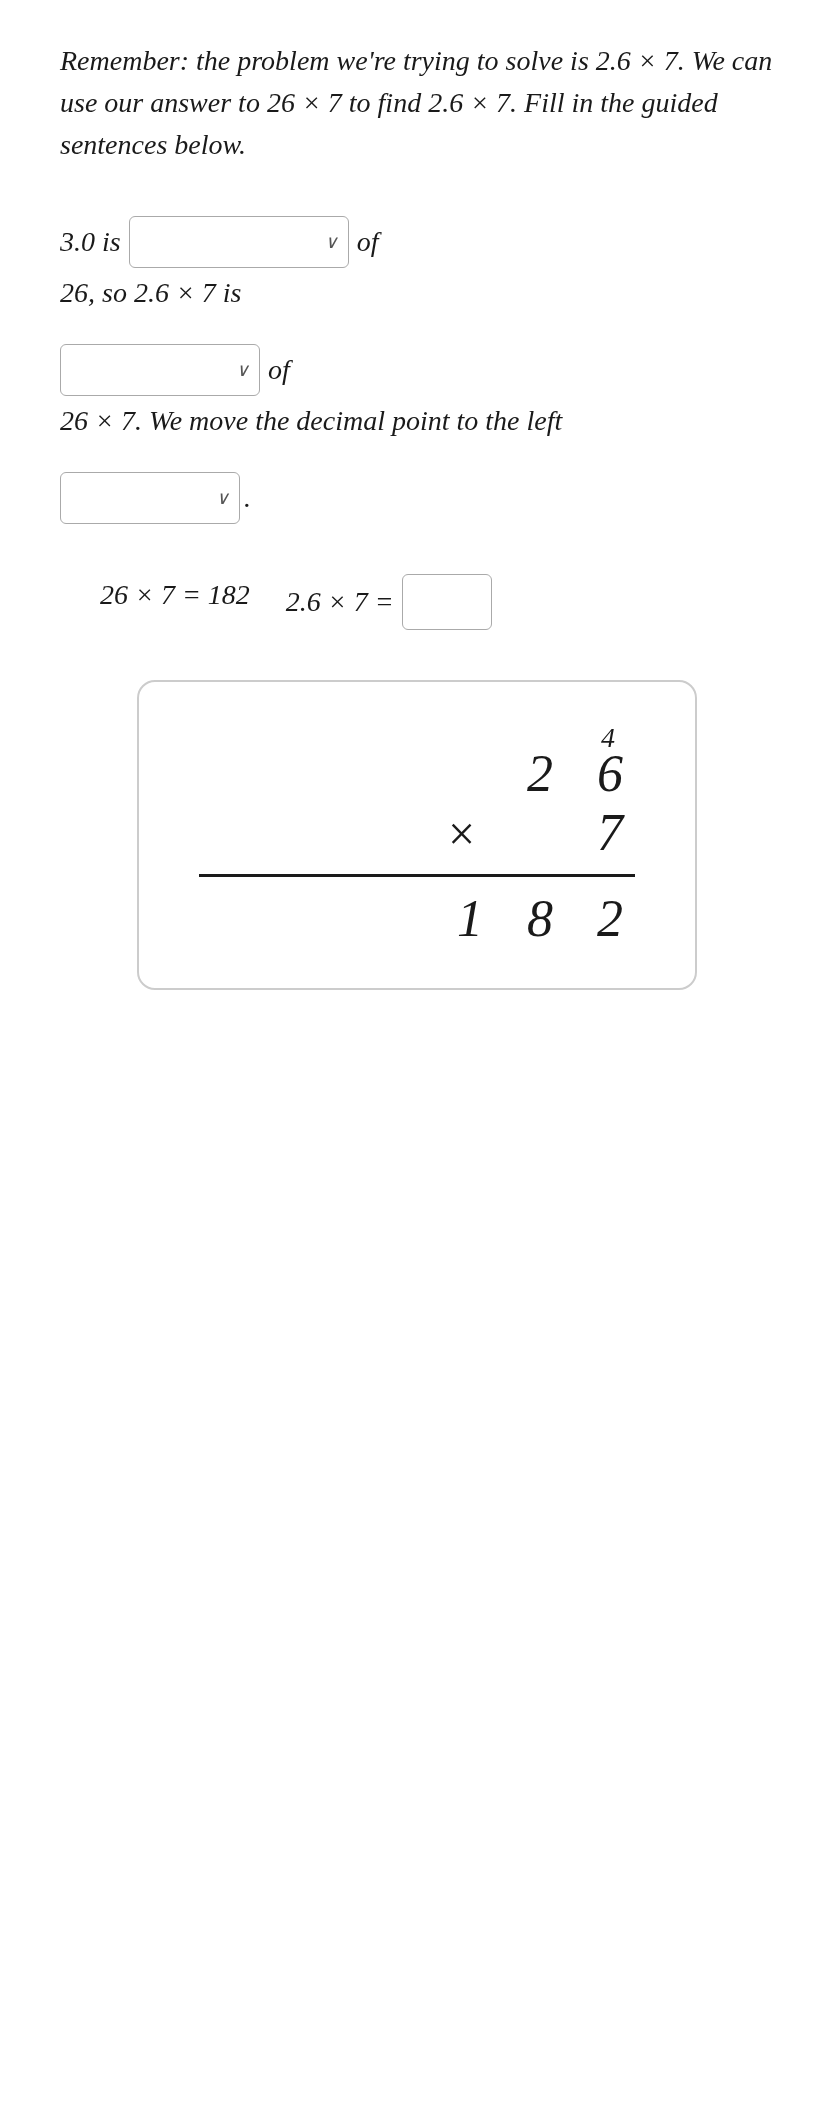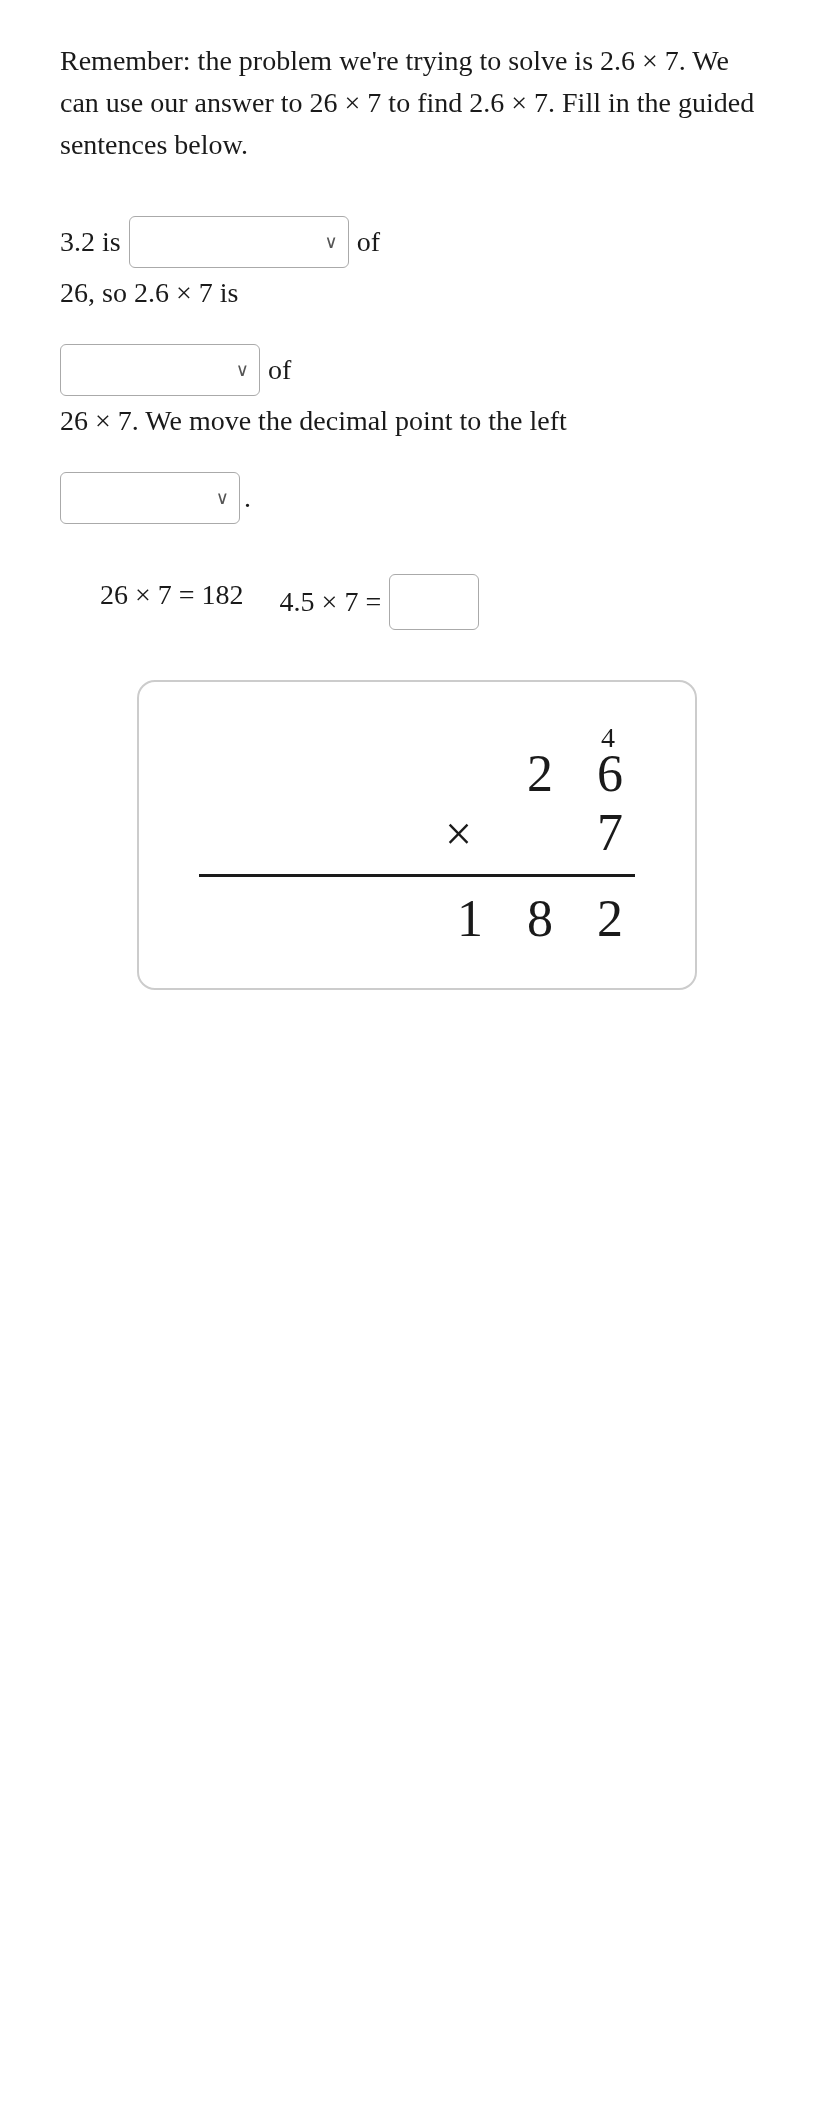--- a/index.html
+++ b/index.html
@@ -1,18 +1,19 @@
 <!DOCTYPE html>
 <html><head>
   <meta charset="utf-8">
   <style>
     * {
       box-sizing: border-box;
       margin: 0;
       padding: 0;
+      font-style: italic;
     }
 
     body {
       width: 834px;
       min-height: 2114px;
       background: #ffffff;
       font-family: Georgia, 'Times New Roman', serif;
       color: #1a1a1a;
       padding: 40px 60px;
     }
@@ -146,21 +147,21 @@
       width: 50px;
     }
   </style>
 </head>
 <body>
 
 <p class="intro-text">Remember: the problem we're trying to solve is 2.6 × 7. We can use our answer to 26 × 7 to find 2.6 × 7. Fill in the guided sentences below.</p>
 
 <div class="sentence-block">
   <div style="display:flex; align-items:center; flex-wrap:wrap; gap:8px; margin-bottom:4px;">
-    <span class="text-part">3.2 is</span>
+    <span class="text-part">3.0 is</span>
     <div class="dropdown-select">
       <span></span>
       <span class="chevron">∨</span>
     </div>
     <span class="text-part">of</span>
   </div>
   <div style="display:flex; align-items:flex-start; flex-wrap:wrap; gap:8px;">
     <span class="text-part">26, so 2.6 × 7 is</span>
   </div>
 </div>
@@ -186,21 +187,21 @@
     </div>
     <span class="text-part">.</span>
   </div>
 </div>
 
 <div class="equation-row">
   <div class="eq-part">
     <span class="text-part">26 × 7 = 182</span>
   </div>
   <div class="eq-part" style="margin-left:20px;">
-    <span class="text-part">4.5 × 7 =</span>
+    <span class="text-part">2.6 × 7 =</span>
     <div class="eq-answer-box"></div>
   </div>
 </div>
 
 <div class="multiplication-box">
   <div class="mult-inner">
 
     <div class="mult-carry">4</div>
 
     <div class="mult-row">

